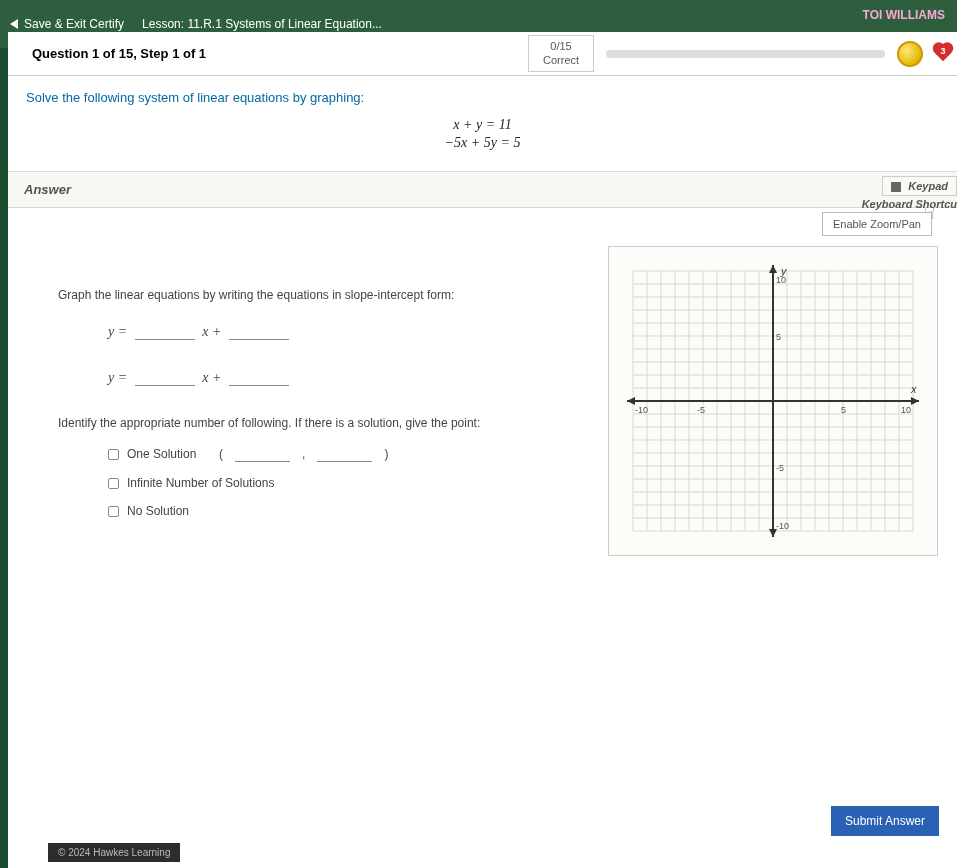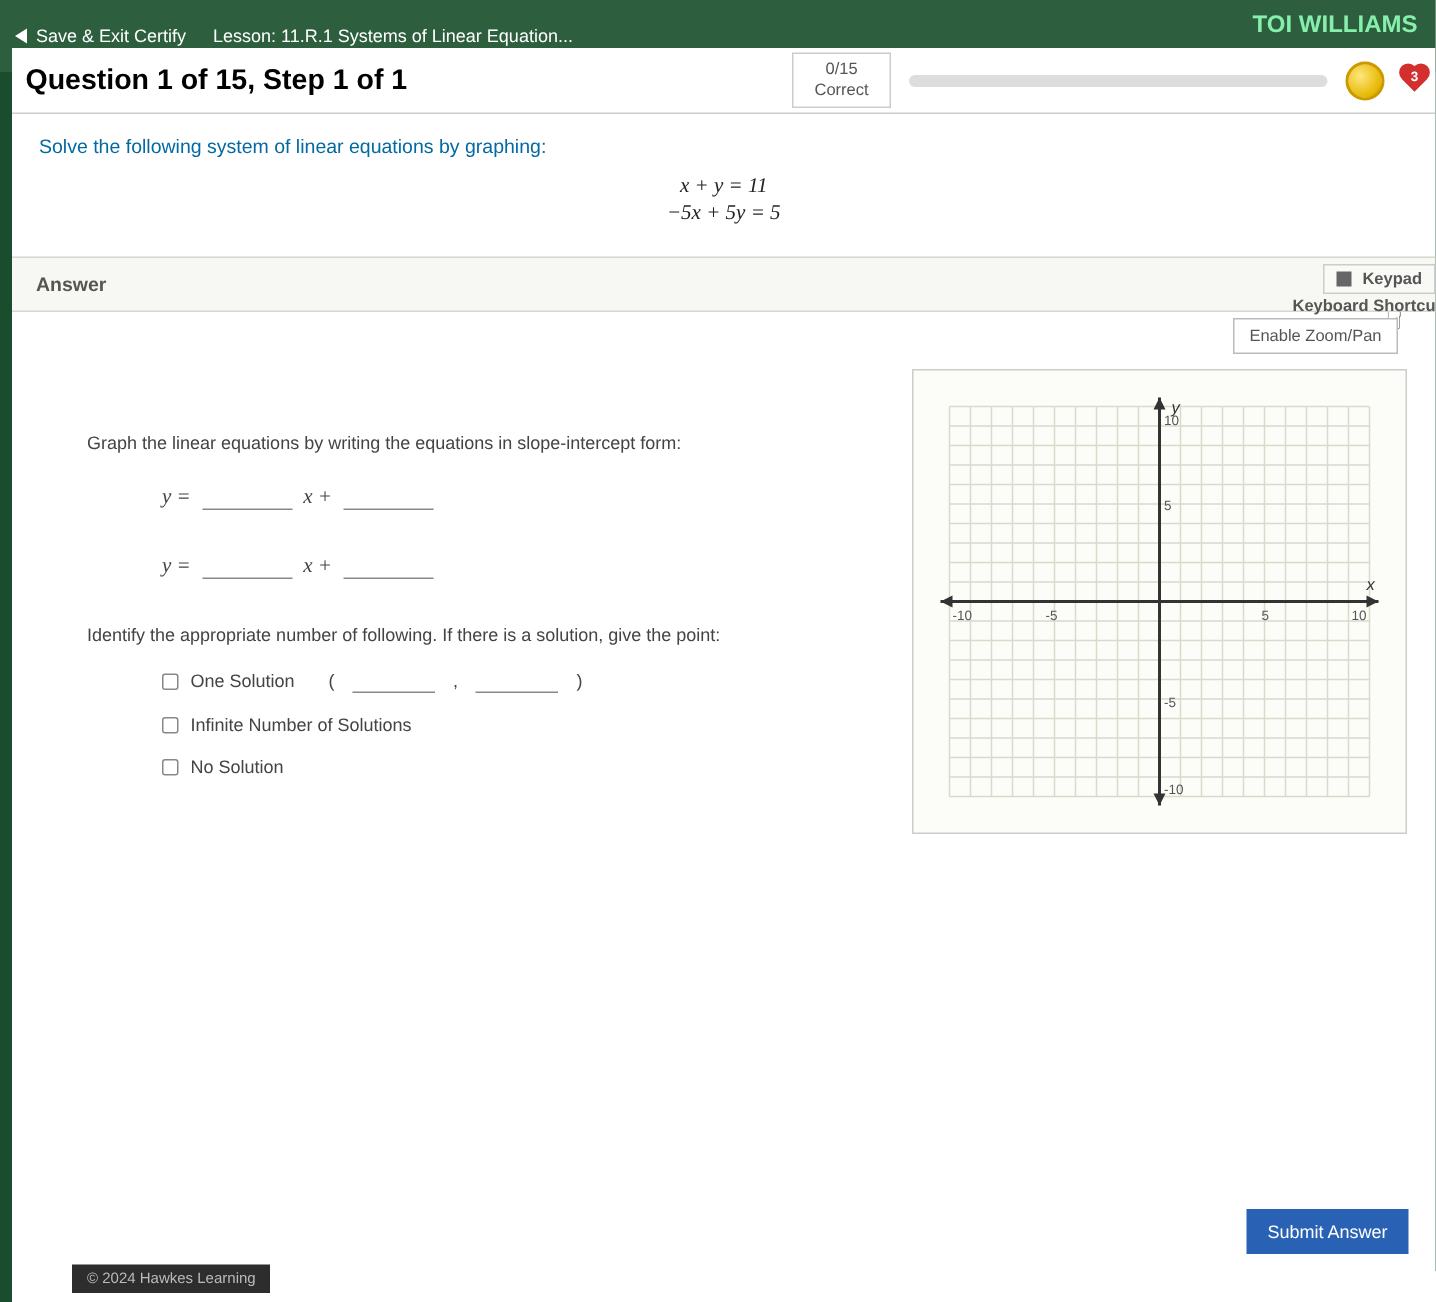--- a/index.html
+++ b/index.html
@@ -1,39 +1,39 @@
 <!DOCTYPE html>
 <html><head>
 <meta charset="utf-8">
 <style>
 *{box-sizing:border-box;margin:0;padding:0;}
 body{font-family:Arial,Helvetica,sans-serif;background:#1a4d2e;width:957px;height:868px;overflow:hidden;position:relative;}
 .top-bar{background:#2d5f3f;height:48px;display:flex;align-items:center;padding:0 10px;color:#fff;font-size:12px;}
 .save-exit{display:flex;align-items:center;gap:6px;margin-right:18px;}
 .arrow-left{width:0;height:0;border-top:5px solid transparent;border-bottom:5px solid transparent;border-right:8px solid #fff;}
 .lesson-title{font-weight:normal;}
-.user-name{position:absolute;right:12px;top:8px;color:#86efac;font-size:16px;font-weight:bold;}
+.user-name{position:absolute;right:12px;top:8px;color:#f9a8d4;font-size:12px;font-weight:bold;}
 .main-container{background:#fff;position:absolute;top:32px;left:8px;right:0;bottom:0;overflow:hidden;}
 .question-header{display:flex;align-items:center;height:44px;border-bottom:1px solid #ccc;position:relative;}
-.q-label{font-size:19px;font-weight:bold;padding:0 9px;flex:0 0 auto;width:520px;}
+.q-label{font-size:13px;font-weight:bold;padding:0 24px;flex:0 0 auto;width:520px;}
 .score-box{border:1px solid #ccc;padding:4px 14px;text-align:center;font-size:11px;line-height:1.2;color:#555;}
 .progress-bar-wrap{flex:1;padding:0 12px;display:flex;align-items:center;}
 .progress-bar{flex:1;height:8px;background:#ddd;border-radius:4px;}
 .coin{width:26px;height:26px;border-radius:50%;background:radial-gradient(circle at 35% 35%,#ffe680,#e6b800 70%,#b38f00);border:2px solid #cc9900;margin-right:8px;}
 .heart{position:relative;width:24px;height:22px;margin-right:2px;}
 .heart::before,.heart::after{content:"";position:absolute;top:0;width:12px;height:18px;background:#d32f2f;border-radius:12px 12px 0 0;}
 .heart::before{left:12px;transform:rotate(-45deg);transform-origin:0 100%;}
 .heart::after{left:0;transform:rotate(45deg);transform-origin:100% 100%;}
 .heart-num{position:absolute;top:3px;left:0;width:24px;text-align:center;color:#fff;font-size:9px;font-weight:bold;z-index:2;}
 .content{padding:0;}
 .prompt{font-size:13px;color:#0369a1;padding:14px 18px 6px;}
 .equations{text-align:center;font-size:14px;font-style:italic;font-family:"Times New Roman",serif;padding:4px 0 18px;color:#222;}
 .eq-row{margin:2px 0;}
 .hand-cursor{position:absolute;right:22px;top:170px;font-size:18px;color:#333;}
-.answer-header{background:#f7f7f3;border-top:1px solid #d8d8d0;border-bottom:1px solid #d8d8d0;padding:10px 16px;font-size:13px;color:#555;font-weight:bold;position:relative;}
+.answer-header{background:#f7f7f3;border-top:1px solid #d8d8d0;border-bottom:1px solid #d8d8d0;padding:10px 16px;font-size:13px;color:#555;font-weight:bold;position:relative;font-style:italic;}
 .keypad-box{position:absolute;right:0;top:4px;font-size:11px;color:#555;text-align:right;}
 .keypad-btn{border:1px solid #ccc;background:#f9f9f5;padding:3px 8px;display:inline-block;margin-bottom:2px;}
 .keypad-icon{display:inline-block;width:10px;height:10px;background:#666;vertical-align:middle;margin-right:4px;}
 .work-area{display:flex;padding:10px 0 0 50px;position:relative;}
 .left-panel{flex:0 0 540px;padding-top:70px;font-size:12px;color:#444;}
 .instruction{margin-bottom:22px;}
 .eq-input-row{margin:0 0 30px 50px;font-style:italic;font-family:"Times New Roman",serif;font-size:14px;}
 .blank{display:inline-block;border-bottom:1px solid #888;width:60px;height:16px;margin:0 4px;vertical-align:bottom;}
 .blank-sm{display:inline-block;border-bottom:1px solid #888;width:55px;height:16px;margin:0 4px;vertical-align:bottom;}
 .identify{margin:10px 0 16px;}

